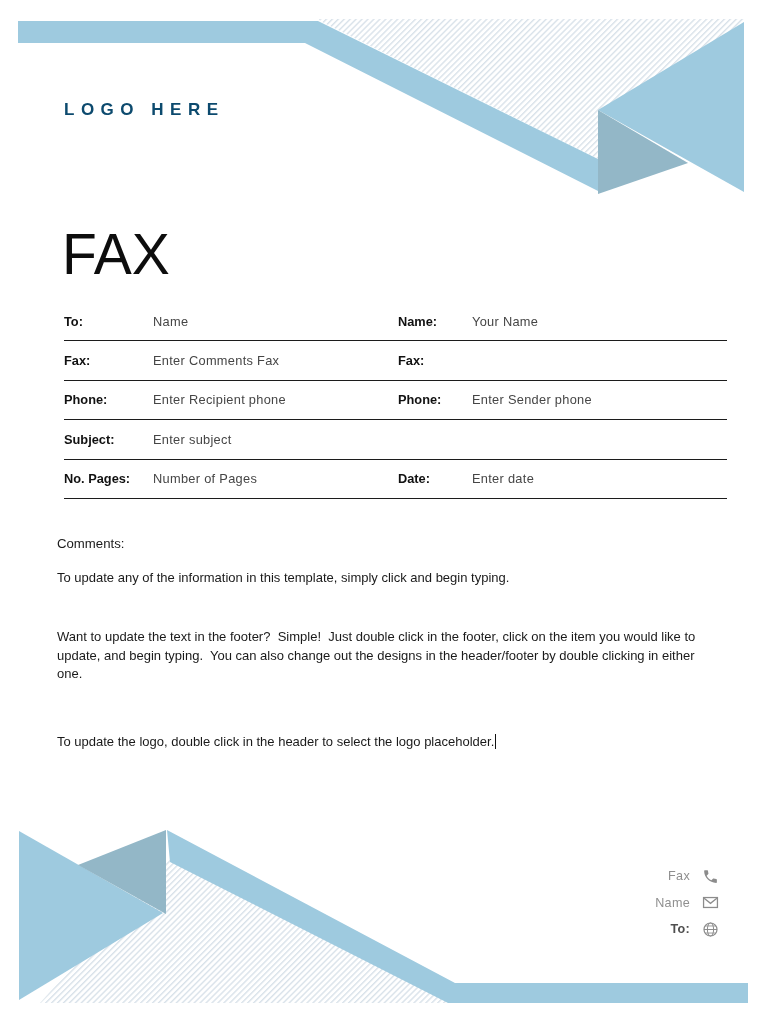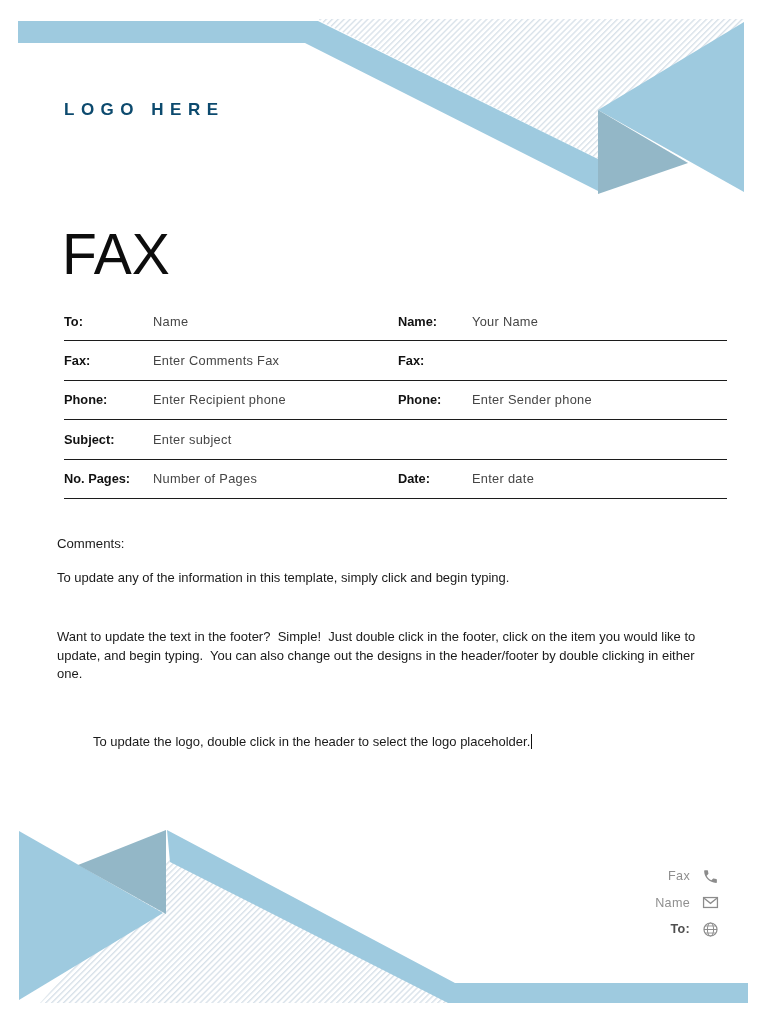--- a/index.html
+++ b/index.html
@@ -22,21 +22,21 @@
     align-items:center;height:38.5px;border-bottom:1.6px solid #1c1c1c;
   }
   .fax-row:first-child{height:37px;}
   .fax-label{font-size:12.8px;font-weight:700;color:#111;}
   .fax-value{font-size:12.8px;color:#454545;letter-spacing:0.3px;}
   .comments{position:absolute;left:57px;top:535px;width:645px;color:#1a1a1a;}
   .comments .c-label{font-size:13.2px;margin:0;}
   .comments p{font-size:13px;line-height:18.5px;margin:0;white-space:pre-wrap;}
   .comments .p1{margin-top:15px;}
   .comments .p2{margin-top:41px;}
-  .comments .p3{margin-top:49px;margin-left:36px;}
+  .comments .p3{margin-top:49px;}
   .caret{
     display:inline-block;width:1px;height:15px;background:#111;
     margin-left:1px;vertical-align:-3px;
   }
   .contact{position:absolute;right:49px;top:863px;}
   .contact-row{
     display:flex;justify-content:flex-end;align-items:center;
     height:26.5px;gap:11px;
   }
   .contact-label{font-size:12.6px;color:#8f8f8f;letter-spacing:0.3px;white-space:pre;}

